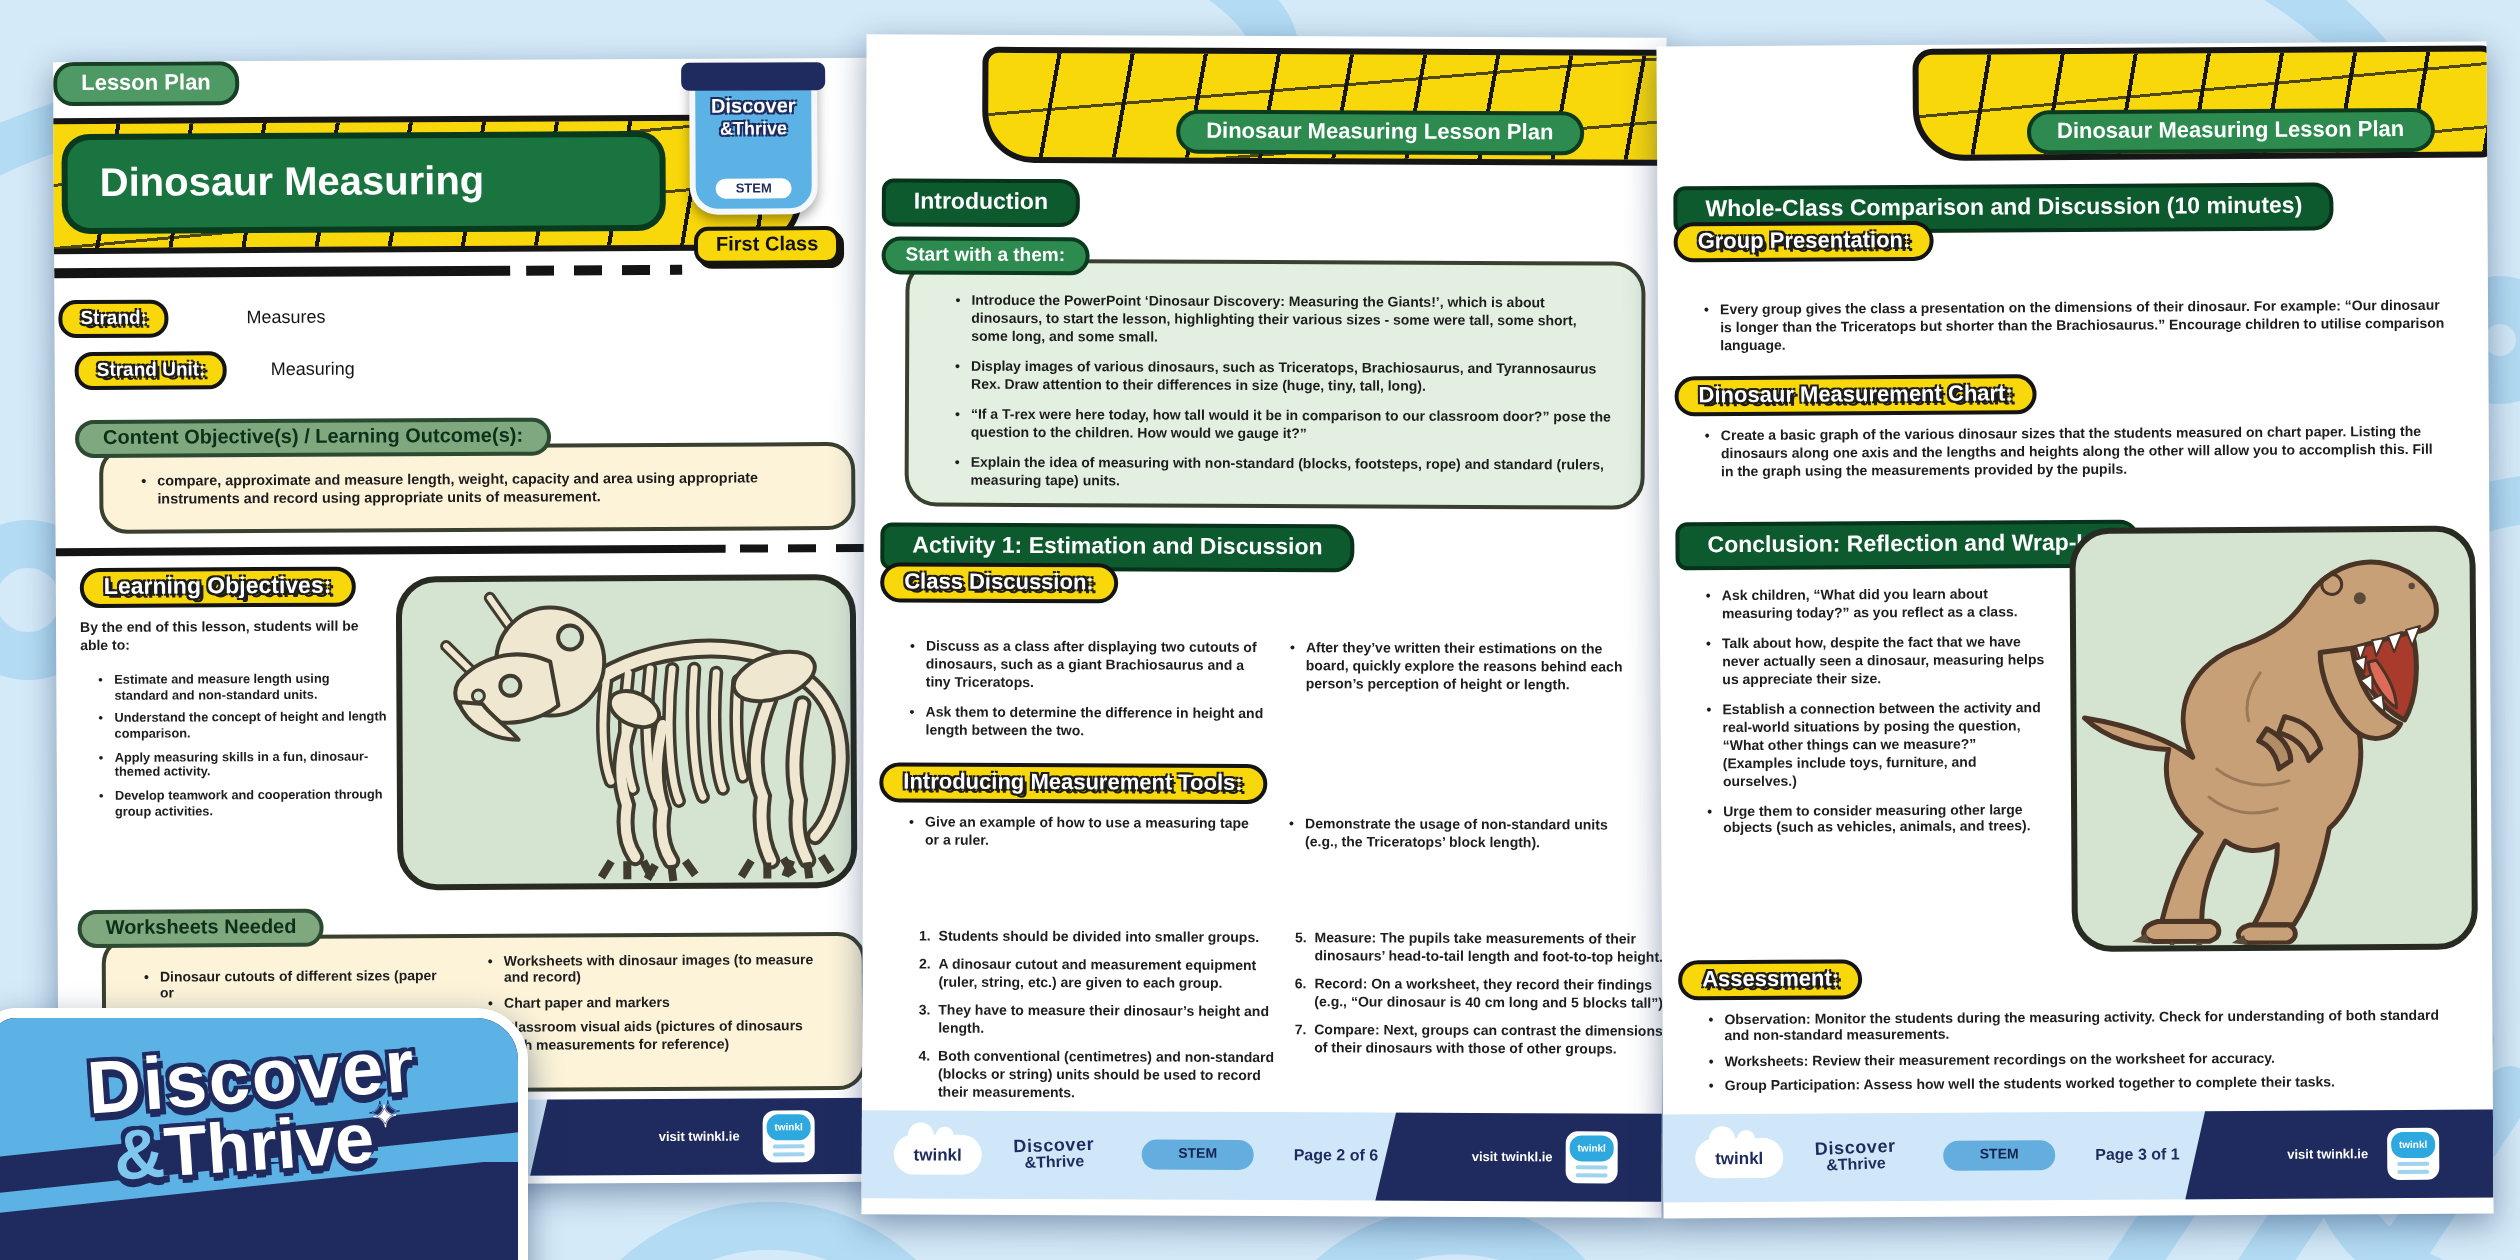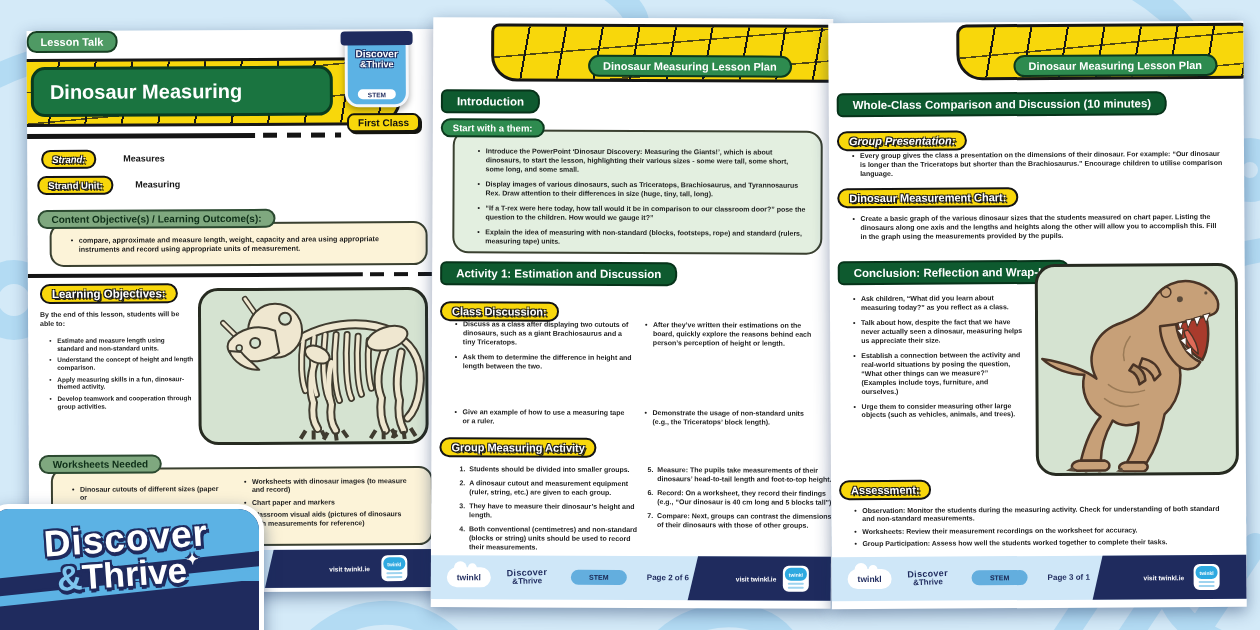--- a/index.html
+++ b/index.html
@@ -29,21 +29,21 @@
   .underline-dash{position:absolute;height:5px;background:repeating-linear-gradient(90deg,#141414 0 14px,transparent 14px 24px);}
   
   .bl{list-style:none;margin:0;padding:0;font-size:7px;font-weight:bold;color:#1d1d1d;line-height:1.28;}
   .bl li{position:relative;padding-left:9px;margin-bottom:6px;}
   .bl li:before{content:"\2022";position:absolute;left:1px;top:0;}
   .bl.tight li{margin-bottom:4px;line-height:1.2;}
   ol.nl{margin:0;padding-left:14px;font-size:7px;font-weight:bold;color:#1d1d1d;line-height:1.28;}
   ol.nl li{margin-bottom:5px;padding-left:2px;}
   .btxt{font-size:7px;font-weight:bold;color:#1d1d1d;line-height:1.28;}
   .strand-pill{position:absolute;background:#f8d70b;border:2px solid #141414;border-radius:9px;color:#fff;font-weight:bold;font-size:9.5px;padding:2px 9px;white-space:nowrap;}
-  .strand-val{position:absolute;font-weight:bold;font-size:9px;color:#151515;}
+  .strand-val{position:absolute;font-weight:normal;font-size:9px;color:#151515;}
   
   .shield{position:absolute;left:318px;top:2px;width:64px;height:76px;background:#5cb2e4;border:3px solid #f4f7fb;border-radius:8px 8px 14px 14px;box-shadow:0 3px 6px rgba(0,0,0,.35);box-sizing:border-box;z-index:4;}
   .shield .cap{position:absolute;left:-7px;right:-7px;top:-3px;height:14px;background:#1f2b5e;border-radius:4px;}
   .shield .dt{position:absolute;top:15px;width:100%;text-align:center;color:#fff;font-weight:bold;line-height:1.05;
     text-shadow:-1px -1px 0 #1f2b5e,1px -1px 0 #1f2b5e,-1px 1px 0 #1f2b5e,1px 1px 0 #1f2b5e;}
   .shield .dt .l1{font-size:10px;display:block;}
   .shield .dt .l2{font-size:9px;display:block;}
   .shield .stem{position:absolute;bottom:5px;left:50%;transform:translateX(-50%);background:#fff;border-radius:7px;color:#1f2b5e;font-size:6.5px;font-weight:bold;padding:1.5px 10px;}
   .first-class{position:absolute;left:320px;top:84px;background:#f8d70b;border:2px solid #15150f;border-radius:7px;box-shadow:2px 2px 0 #15150f;font-weight:bold;font-size:10px;color:#111;padding:2px 9px;z-index:4;}
   
@@ -91,34 +91,34 @@
     <path d="M1175,665 L1255,545"></path>
     <circle cx="14" cy="300" r="28"></circle>
     <circle cx="1250" cy="170" r="20"></circle>
   </g>
 </svg>
 
 <section class="page" id="p1">
   <div class="grid-banner" style="left:-6px;top:28px;width:380px;height:68px;border-radius:0 26px 26px 0;"></div>
   <div class="underline" style="left:0;top:103px;width:228px;"></div>
   <div class="underline-dash" style="left:236px;top:103px;width:78px;"></div>
-  <div class="pill-lp">Lesson Talk</div>
+  <div class="pill-lp">Lesson Plan</div>
   <div class="title-box" style="left:4px;top:36px;width:302px;height:50px;">Dinosaur Measuring</div>
 
   <div class="shield">
     <div class="cap"></div>
     <div class="dt">
       <span class="l1">Discover</span>
       <span class="l2">&amp;Thrive</span>
     </div>
     <div class="stem">STEM</div>
   </div>
   <div class="first-class">First Class</div>
 
-  <div class="strand-pill outline-txt" style="left:14px;top:119px;font-style:italic;">Strand:</div>
+  <div class="strand-pill outline-txt" style="left:2px;top:119px;">Strand:</div>
   <div class="strand-val" style="left:96px;top:123px;">Measures</div>
   <div class="strand-pill outline-txt" style="left:10px;top:145px;">Strand Unit:</div>
   <div class="strand-val" style="left:108px;top:149px;">Measuring</div>
 
   <div class="sage" style="left:10px;top:179px;z-index:2;">Content Objective(s) / Learning Outcome(s):</div>
   <div class="cream" style="left:22px;top:192px;width:378px;height:44px;">
     <ul class="bl tight" style="margin:12px 14px 0 18px;font-size:7.2px;">
       <li>compare, approximate and measure length, weight, capacity and area using appropriate instruments and record using appropriate units of measurement.</li>
     </ul>
   </div>
@@ -203,37 +203,37 @@
     <ul class="bl abs" style="left:22px;top:16px;width:330px;">
       <li>Introduce the PowerPoint ‘Dinosaur Discovery: Measuring the Giants!’,  which is about dinosaurs, to start the lesson, highlighting their various sizes - some were tall, some short, some long, and some small.</li>
       <li>Display images of various dinosaurs, such as Triceratops, Brachiosaurus, and Tyrannosaurus Rex. Draw attention to their differences in size (huge, tiny, tall, long).</li>
       <li>“If a T-rex were here today, how tall would it be in comparison to our classroom door?” pose the question to the children. How would we gauge it?”</li>
       <li>Explain the idea of measuring with non-standard (blocks, footsteps, rope) and standard (rulers, measuring tape) units.</li>
     </ul>
   </div>
 
   <div class="bar" style="left:8px;top:244px;">Activity 1: Estimation and Discussion</div>
 
-  <div class="ypill outline-txt" style="left:8px;top:284px;">Class Discussion:</div>
+  <div class="ypill outline-txt" style="left:8px;top:264px;">Class Discussion:</div>
   <ul class="bl abs" style="left:22px;top:303px;width:178px;">
     <li>Discuss as a class after displaying two cutouts of dinosaurs, such as a giant Brachiosaurus and a tiny Triceratops.</li>
     <li>Ask them to determine the difference in height and length between the two.</li>
   </ul>
   <ul class="bl abs" style="left:212px;top:303px;width:176px;">
     <li>After they’ve written their estimations on the board, quickly explore the reasons behind each person’s perception of height or length.</li>
   </ul>
 
+  <div class="ypill outline-txt" style="left:8px;top:364px;">Introducing Measurement Tools:</div>
   <ul class="bl abs" style="left:22px;top:391px;width:178px;">
     <li>Give an example of how to use a measuring tape or a ruler.</li>
   </ul>
   <ul class="bl abs" style="left:212px;top:391px;width:176px;">
     <li>Demonstrate the usage of non-standard units (e.g., the Triceratops’ block length).</li>
   </ul>
 
-  <div class="ypill outline-txt" style="left:8px;top:420px;">Group Measuring Activity</div>
   <ol class="nl abs" start="1" style="left:22px;top:448px;width:180px;">
     <li>Students should be divided into smaller groups.</li>
     <li>A dinosaur cutout and measurement equipment (ruler, string, etc.) are given to each group.</li>
     <li>They have to measure their dinosaur’s height and length.</li>
     <li>Both conventional (centimetres) and non-standard (blocks or string) units should be used to record their measurements.</li>
   </ol>
   <ol class="nl abs" start="5" style="left:210px;top:448px;width:180px;">
     <li>Measure: The pupils take measurements of their dinosaurs’ head-to-tail length and foot-to-top height.</li>
     <li>Record: On a worksheet, they record their findings (e.g., “Our dinosaur is 40 cm long and 5 blocks tall”).</li>
     <li>Compare: Next, groups can contrast the dimensions of their dinosaurs with those of other groups.</li>
@@ -258,21 +258,21 @@
     </div>
   </div>
 </section>
 
 <section class="page" id="p3">
   <div class="grid-banner" style="left:128px;top:2px;width:294px;height:56px;border-radius:10px 10px 10px 26px;"></div>
   <div class="hdr-pill" style="left:185px;top:33px;">Dinosaur Measuring Lesson Plan</div>
 
   <div class="bar" style="left:8px;top:70px;">Whole-Class Comparison and Discussion (10 minutes)</div>
 
-  <div class="ypill outline-txt" style="left:8px;top:108px;font-style:italic;">Group Presentation:</div>
+  <div class="ypill outline-txt" style="left:8px;top:88px;">Group Presentation:</div>
   <ul class="bl abs" style="left:22px;top:129px;width:372px;">
     <li>Every group gives the class a presentation on the dimensions of their dinosaur. For example: “Our dinosaur is longer than the Triceratops but shorter than the Brachiosaurus.” Encourage children to utilise comparison language.</li>
   </ul>
 
   <div class="ypill outline-txt" style="left:8px;top:165px;">Dinosaur Measurement Chart:</div>
   <ul class="bl abs" style="left:22px;top:192px;width:372px;">
     <li>Create a basic graph of the various dinosaur sizes that the students measured on chart paper. Listing the dinosaurs along one axis and the lengths and heights along the other will allow you to accomplish this. Fill in the graph using the measurements provided by the pupils.</li>
   </ul>
 
   <div class="bar" style="left:8px;top:238px;">Conclusion: Reflection and Wrap-Up</div>

